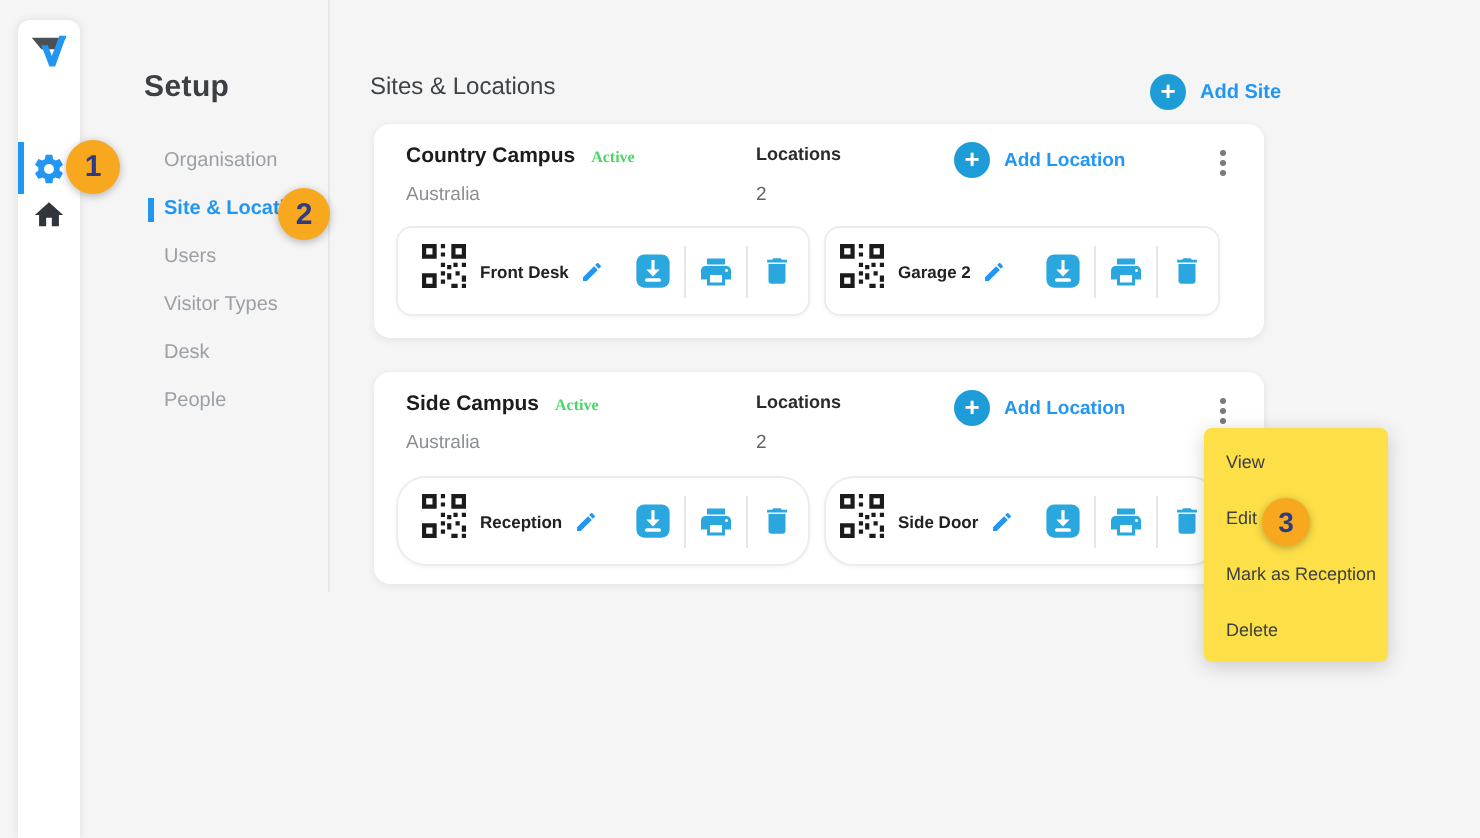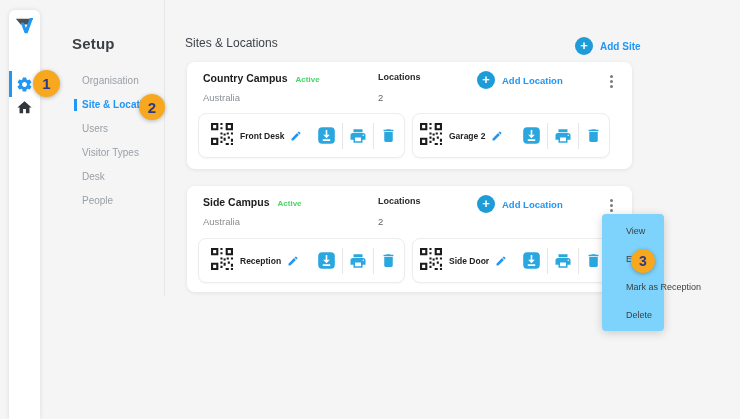--- a/index.html
+++ b/index.html
@@ -42,43 +42,43 @@
   .plus-circle { width:18px; height:18px; border-radius:50%; background:#1e9cd8; color:#fff;
                  display:flex; align-items:center; justify-content:center; font-size:13px; font-weight:700; line-height:1; }
   .plus-circle::before { content:"+"; margin-top:-1px; }
 
   
   .card { position:absolute; left:187px; width:445px; background:#fff; border-radius:8px;
           box-shadow:0 1px 4px rgba(0,0,0,.08); }
   .card1 { top:62px; height:107px; }
   .card2 { top:186px; height:106px; }
   .c-name { position:absolute; left:16px; top:10px; font-size:10.5px; font-weight:700; color:#1c1c1c; white-space:nowrap; }
-  .c-status { margin-left:8px; font-size:8px; font-weight:600; color:#47d764; }
+  .c-status { margin-left:8px; font-size:8px; font-weight:600; color:#47d764;font-family:Liberation Serif, serif; }
   .c-country { position:absolute; left:16px; top:30px; font-size:9.5px; color:#8b8f93; }
   .c-loc-label { position:absolute; left:191px; top:10px; font-size:9px; font-weight:700; color:#2a2a2a; }
   .c-loc-count { position:absolute; left:191px; top:30px; font-size:9.5px; color:#5f6368; }
   .add-location { position:absolute; left:290px; top:9px; font-size:9.5px; }
   .kebab { position:absolute; left:417px; top:9px; width:14px; height:20px; }
   .kebab span { display:block; width:3px; height:3px; border-radius:50%; background:#7a7a7a; margin:2px auto; }
 
   .loc-item { position:absolute; top:51px; height:45px; background:#fff; border:1px solid #ededee;
               border-radius:8px; box-shadow:0 1px 2px rgba(0,0,0,.04);
               display:flex; align-items:center; padding:0 7px; }
-  .card2 .loc-item { top:52px; }
+  .card2 .loc-item { top:52px;border-radius:15px; }
   .loc-item.pos1 { left:11px; width:207px;padding-left:12px; }
   .loc-item.pos2 { left:225px; width:198px; }
   .loc-name { margin-left:7px; font-size:8.5px; font-weight:700; color:#222; white-space:nowrap; }
   .edit-btn { margin-left:6px; width:12px; height:12px; }
   .actions { margin-left:auto; display:flex; align-items:center; }
   .vdiv { width:1px; height:26px; background:#e6e6e6; margin:0 6px; }
   .icon-btn { display:flex; align-items:center; }
 
   
-  .ctx-menu { position:absolute; left:602px; top:214px; width:62px; height:117px; background:#7dd3fc;
-              border-radius:4px; box-shadow:0 2px 10px rgba(0,0,0,.18); z-index:30; padding-top:3px;padding-left:13px; }
+  .ctx-menu { position:absolute; left:602px; top:214px; width:92px; height:117px; background:#fde047;
+              border-radius:4px; box-shadow:0 2px 10px rgba(0,0,0,.18); z-index:30; padding-top:3px; }
   .ctx-menu .mi { display:block; width:100%; text-align:left; height:28px; line-height:28px;
                   padding-left:11px; font-size:9px; color:#3c4043; white-space:nowrap; }
 </style>
 </head>
 <body>
 
 <div class="screen">
 
   <aside class="rail">
     <span class="logo">

